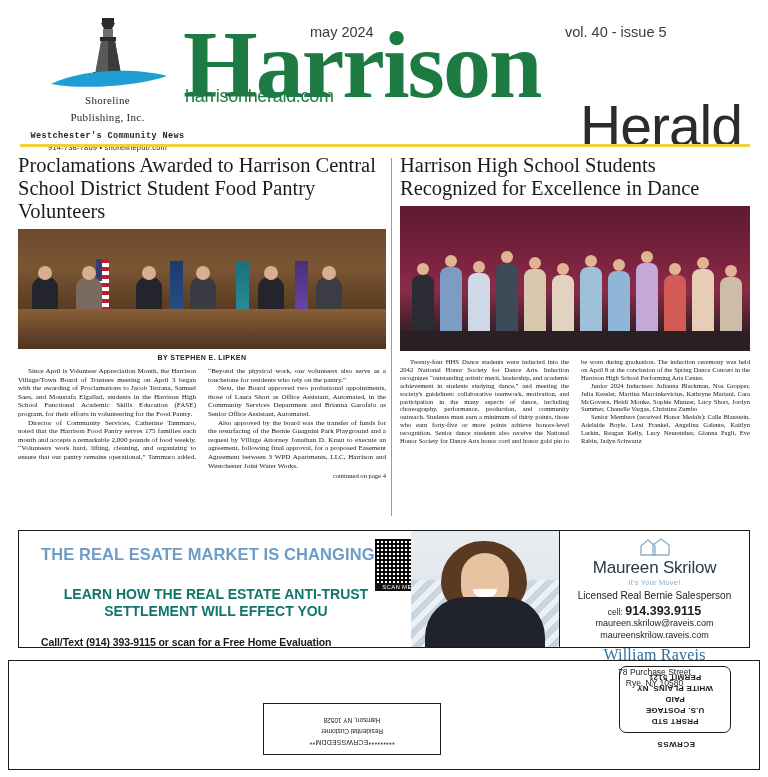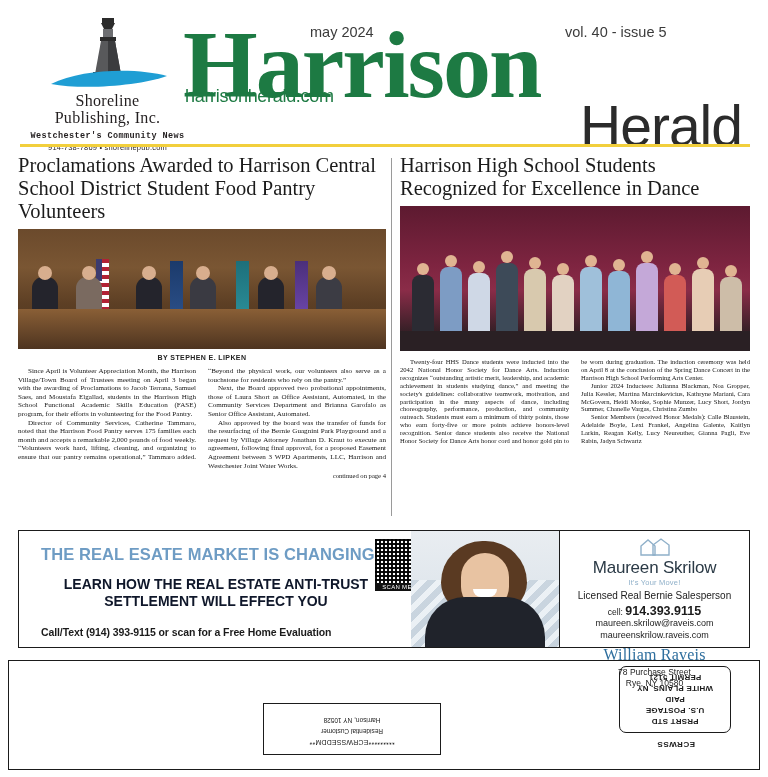--- a/index.html
+++ b/index.html
@@ -4,21 +4,21 @@
 <style>
   html,body{margin:0;padding:0;background:#ffffff;}
   body{width:768px;height:777px;overflow:hidden;font-family:"Liberation Serif",serif;color:#1a1a1a;}
   .page{position:relative;width:768px;height:777px;background:#fff;}
 
   
   .masthead{position:relative;height:148px;}
   .logo-block{position:absolute;left:20px;top:12px;width:175px;text-align:center;}
   .lighthouse{height:80px;position:relative;}
   .lh-svg{display:block;margin:0 auto;}
-  .sl-name{font-family:"Liberation Serif",serif;font-size:16px;line-height:17px;color:#231f20;letter-spacing:.3px;}
+  .sl-name{font-family:"Liberation Serif",serif;font-size:11px;line-height:17px;color:#231f20;letter-spacing:.3px;}
   .sl-name .l2{display:block;}
   .sl-tag{font-family:Liberation Mono, monospace;font-size:8.5px;font-weight:bold;color:#231f20;letter-spacing:.4px;margin-top:5px;}
   .sl-phone{font-family:"Liberation Sans",sans-serif;font-size:7.5px;color:#231f20;letter-spacing:.2px;margin-top:2px;}
 
   .mast-right{position:absolute;left:175px;top:0;right:0;height:148px;}
   .mast-meta{position:absolute;top:24px;left:135px;width:455px;font-family:"Liberation Sans",sans-serif;font-size:14.5px;color:#3b3b3b;}
   .mast-meta .issue{position:absolute;left:255px;top:0;white-space:nowrap;}
   .mast-meta .dt{position:absolute;left:0;top:0;white-space:nowrap;}
   .mast-title{position:absolute;top:17px;left:0;width:100%;}
   .harrison{font-family:"Liberation Serif",serif;font-weight:bold;font-size:96px;line-height:96px;color:#1d7a43;letter-spacing:-2px;padding-left:8px;}
@@ -57,21 +57,21 @@
   .body2{column-count:2;column-gap:12px;font-family:"Liberation Serif",serif;font-size:7.1px;line-height:8.6px;text-align:justify;color:#161616;}
   .body2 p{margin:0;text-indent:10px;}
   .body2 p.first{text-indent:10px;}
   .contd{font-family:"Liberation Serif",serif;font-size:6.6px;text-align:right;margin-top:2px;color:#161616;}
   .body-r{font-size:6.6px;line-height:7.9px;}
 
   
   .ad{position:absolute;left:18px;top:530px;width:732px;height:118px;border:1.5px solid #1b1b1b;background:#fff;box-sizing:border-box;display:flex;}
   .ad-left{width:392px;position:relative;padding:8px 4px 0 22px;box-sizing:border-box;}
   .ad-h1{font-family:"Liberation Sans",sans-serif;font-weight:bold;font-size:16.5px;color:#6e9cc4;letter-spacing:.1px;margin-top:6px;}
-  .ad-h2{font-family:"Liberation Sans",sans-serif;font-weight:bold;font-size:14px;line-height:17px;color:#0f172a;text-align:center;margin-top:12px;padding-right:16px;}
+  .ad-h2{font-family:"Liberation Sans",sans-serif;font-weight:bold;font-size:14px;line-height:17px;color:#0f766e;text-align:center;margin-top:22px;padding-right:16px;}
   .ad-h3{font-family:"Liberation Sans",sans-serif;font-weight:bold;font-size:10.5px;color:#1b1b1b;margin-top:16px;letter-spacing:-.1px;}
   .qr-wrap{position:absolute;right:-8px;top:8px;width:44px;}
   .qr{width:44px;height:44px;background:
      repeating-linear-gradient(90deg,#111 0 2px,#fff 2px 4px),
      repeating-linear-gradient(180deg,#111 0 2px,transparent 2px 4px);
      background-blend-mode:multiply;}
   .scanme{background:#111;color:#fff;font-family:"Liberation Sans",sans-serif;font-size:6px;text-align:center;letter-spacing:.3px;padding:1px 0;}
   .ad-photo{width:148px;position:relative;overflow:hidden;background:linear-gradient(180deg,#e9edf1 0%,#dfe6ec 55%,#cfd9e2 100%);}
   .ad-photo .zig{position:absolute;left:0;right:0;bottom:0;height:58%;background:repeating-linear-gradient(135deg,#c6d2dd 0 6px,#eef3f7 6px 12px);opacity:.85;}
   .ad-photo .hair{position:absolute;left:30px;top:10px;width:86px;height:72px;background:#5a3a22;border-radius:46px 46px 34px 34px;}

